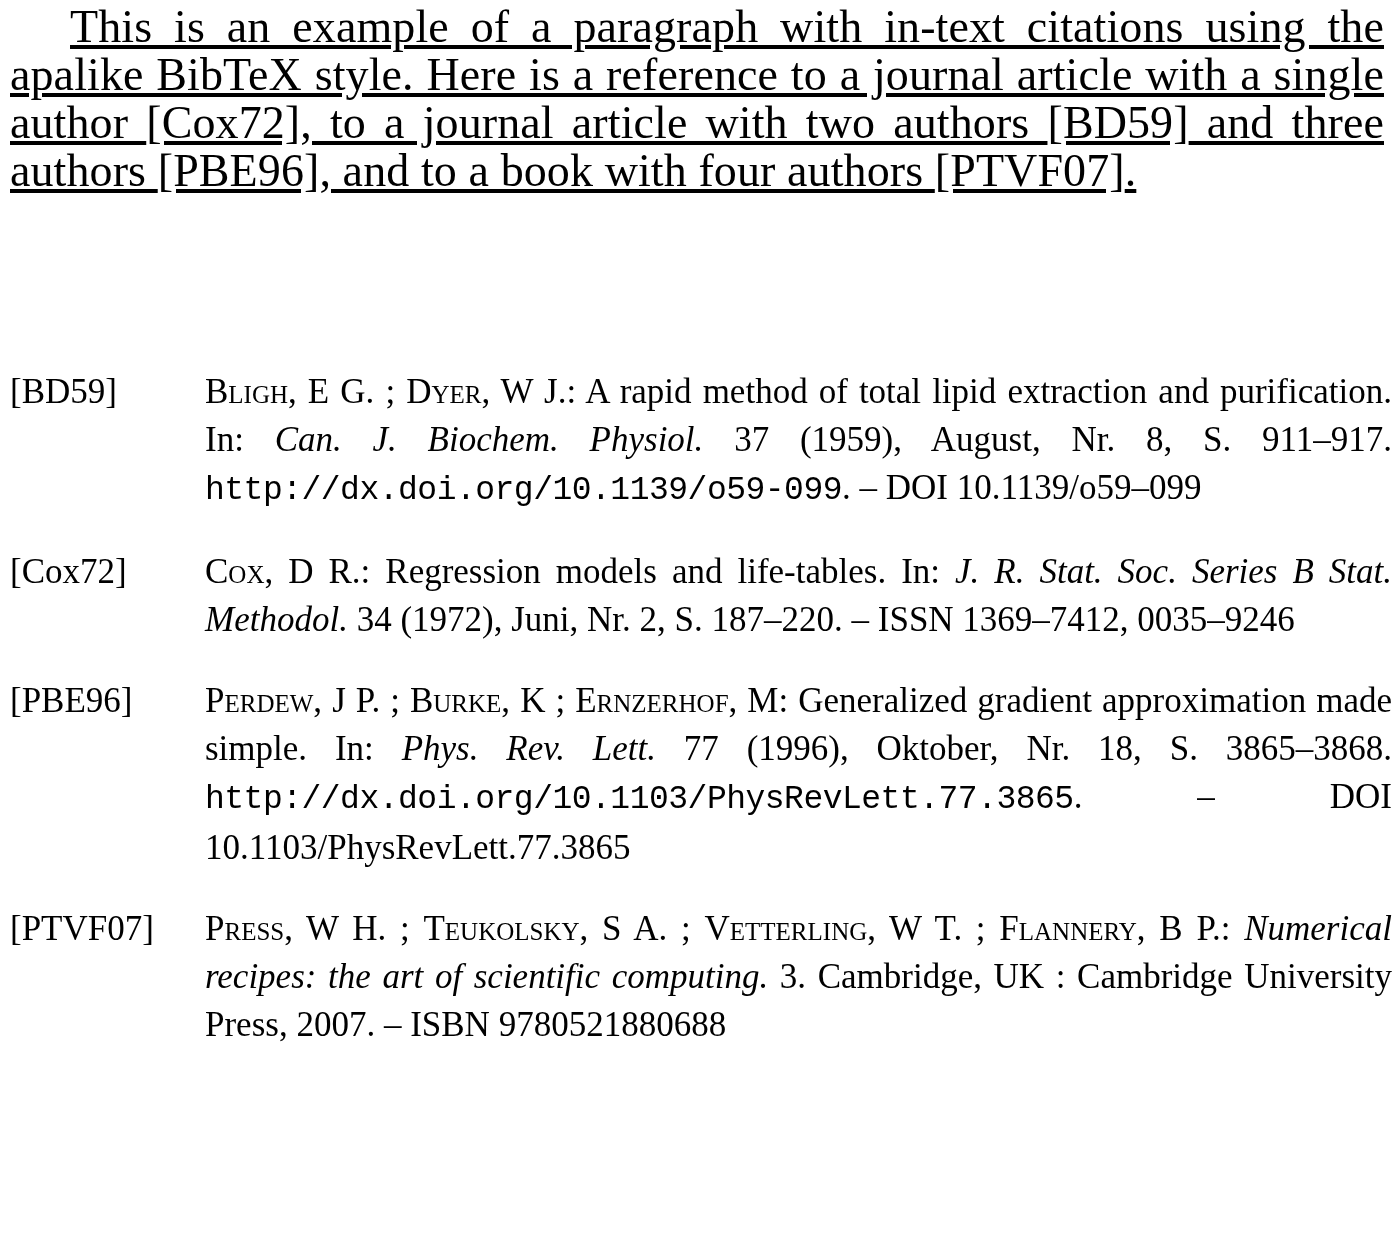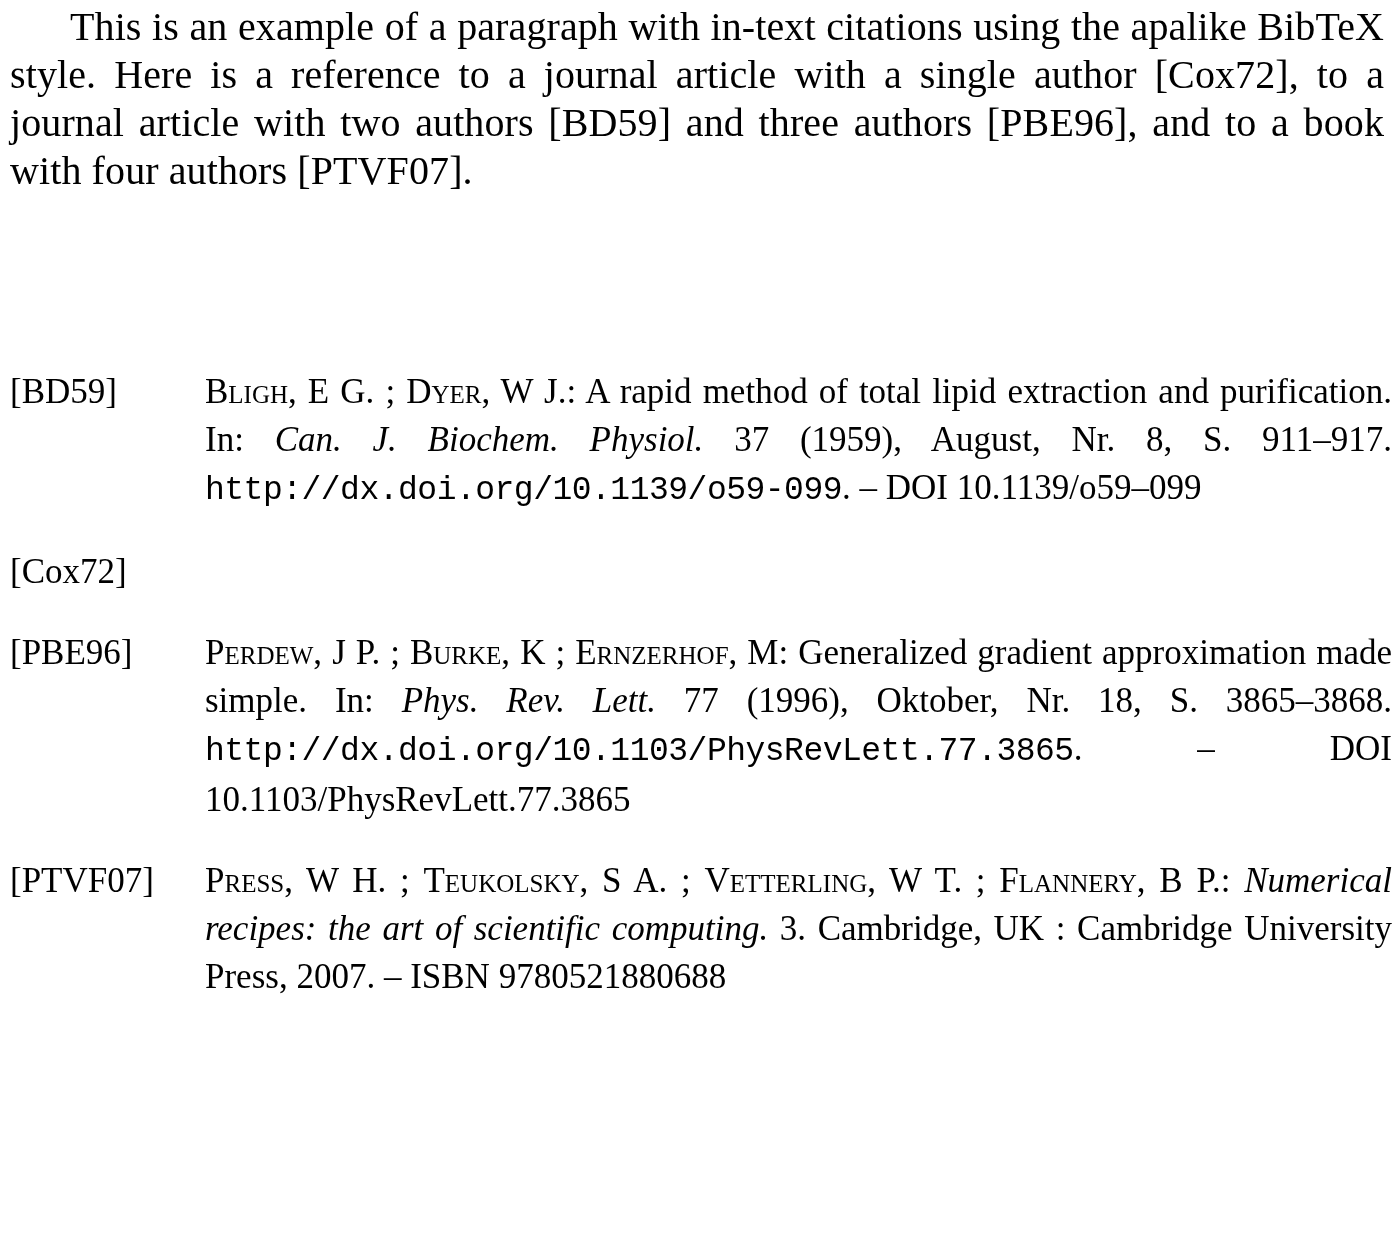--- a/index.html
+++ b/index.html
@@ -15,26 +15,27 @@
       color: #000000;
       position: relative;
     }
     .page {
       position: absolute;
       left: 10px;
       top: 0;
       width: 1382px;
     }
     .paragraph {
-      font-size: 40px;
+      font-size: 46px;
       line-height: 48px;
       text-align: justify;
       text-indent: 60px;
       margin: 3px 8px 0 0;
       letter-spacing: 0.1px;
+      text-decoration: underline;
     }
     .bib {
       position: absolute;
       left: 10px;
       top: 368px;
       width: 1382px;
     }
     .bib-entry {
       display: flex;
       flex-direction: row;
@@ -78,20 +79,21 @@
 
 <div class="bib">
 
   <div class="bib-entry">
     <div class="bib-label">[BD59]</div>
     <div class="bib-body"><span class="sc">Bligh</span><span>, E G. ; </span><span class="sc">Dyer</span><span>, W J.:  </span><span>A rapid method of total lipid extraction and purification. In: </span><span class="it">Can. J. Biochem. Physiol.</span><span> 37 (1959), August, Nr. 8, S. 911–917. </span><a class="tt cite">http://dx.doi.org/10.1139/o59-099</a><span>. – DOI 10.1139/o59–099</span></div>
   </div>
 
   <div class="bib-entry">
     <div class="bib-label">[Cox72]</div>
+    <div class="bib-body"><span class="sc">Cox</span><span>, D R.:  </span><span>Regression models and life-tables. In: </span><span class="it">J. R. Stat. Soc. Series B Stat. Methodol.</span><span> 34 (1972), Juni, Nr. 2, S. 187–220. – ISSN 1369–7412, 0035–9246</span></div>
   </div>
 
   <div class="bib-entry">
     <div class="bib-label">[PBE96]</div>
     <div class="bib-body"><span class="sc">Perdew</span><span>, J P. ; </span><span class="sc">Burke</span><span>, K ; </span><span class="sc">Ernzerhof</span><span>, M:  </span><span>Gener­alized gradient approximation made simple. In: </span><span class="it">Phys. Rev. Lett.</span><span> 77 (1996), Oktober, Nr. 18, S. 3865–3868. </span><a class="tt cite">http://dx.doi.org/10.1103/PhysRevLett.77.3865</a><span>. – DOI 10.1103/PhysRevLett.77.3865</span></div>
   </div>
 
   <div class="bib-entry">
     <div class="bib-label">[PTVF07]</div>
     <div class="bib-body"><span class="sc">Press</span><span>, W H. ; </span><span class="sc">Teukolsky</span><span>, S A. ; </span><span class="sc">Vetterling</span><span>, W T. ; </span><span class="sc">Flan­nery</span><span>, B P.:  </span><span class="it">Numerical recipes: the art of scientific computing.</span><span> 3. Cambridge, UK : Cambridge University Press, 2007. – ISBN 9780521880688</span></div>

